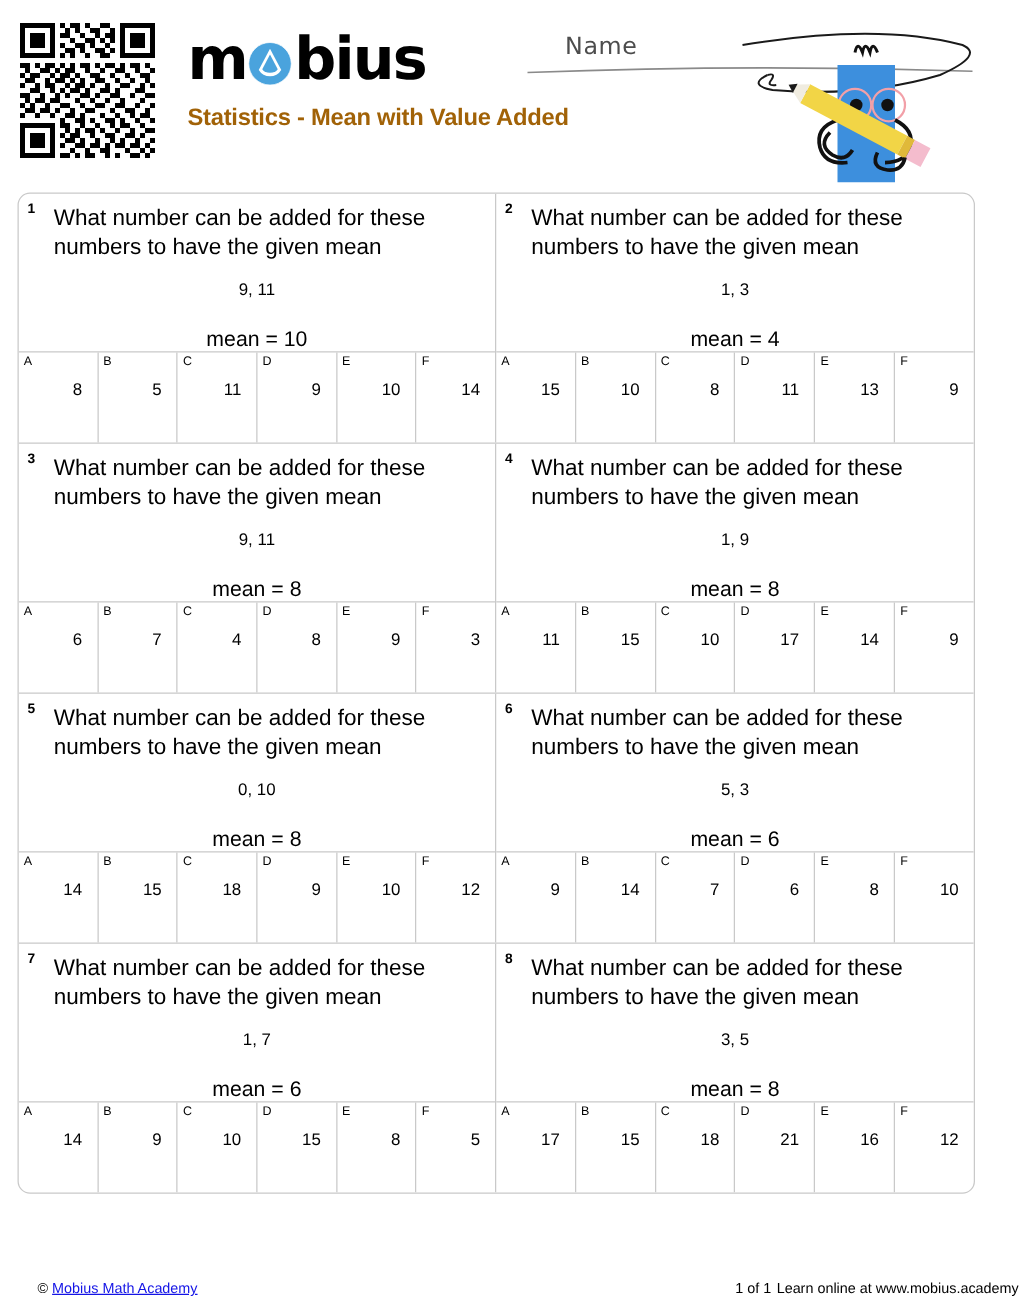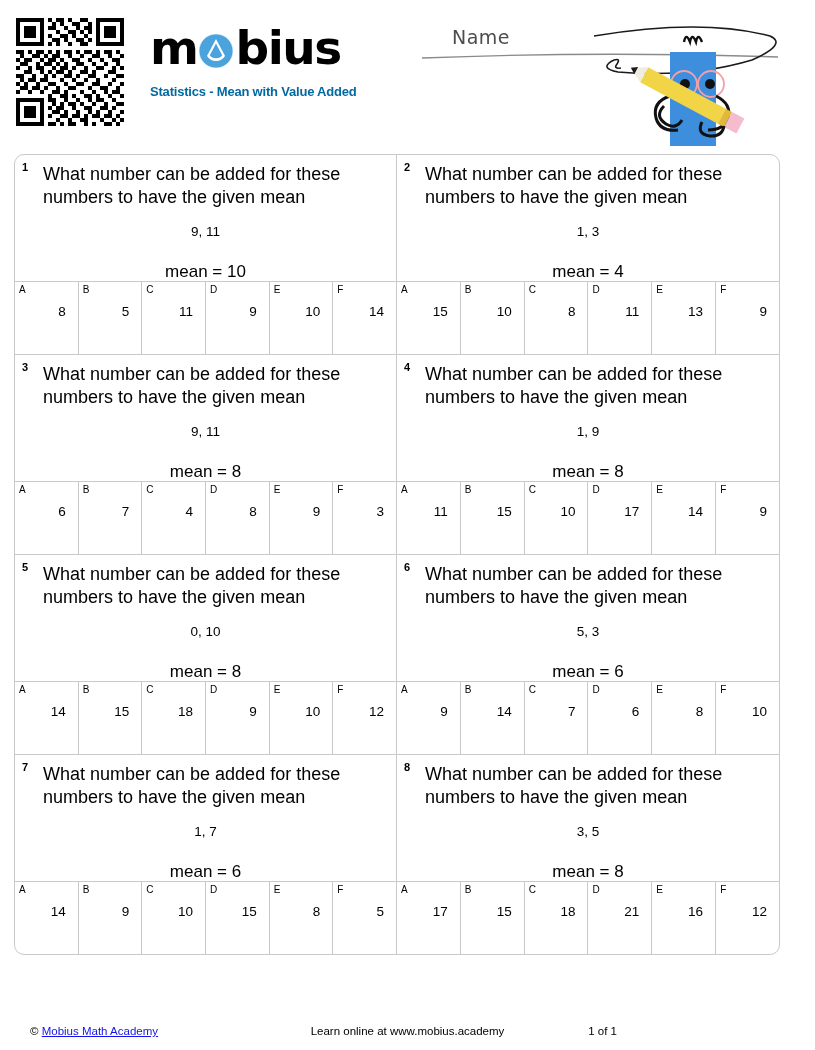--- a/index.html
+++ b/index.html
@@ -53,24 +53,24 @@
   .logo-o {
     width: 36px;
     height: 36px;
     margin: 0 1px 0 1px;
     position: relative;
     top: 4px;
   }
   .worksheet-title {
     margin-top: 12px;
     font-family: "Liberation Sans", sans-serif;
-    font-size: 13px;
+    font-size: 19px;
     font-weight: 700;
     letter-spacing: -0.2px;
-    color: #0369a1;
+    color: #a16207;
     white-space: nowrap;
   }
 
   .name-area {
     position: absolute;
     left: 420px;
     top: 6px;
     width: 380px;
     height: 46px;
     margin-top: 18px;
@@ -202,21 +202,21 @@
   }
   .footer-left a {
     color: #1414e6;
     text-decoration: underline;
   }
   .footer-center {
     position: absolute;
     left: 0;
     top: 0;
     width: 815px;
-    text-align: center;
+    text-align: right;
     color: #000;
   }
   .footer-right {
     position: absolute;
     right: 55px;
     top: 0;
     color: #000;
   }
 </style>
 </head>

